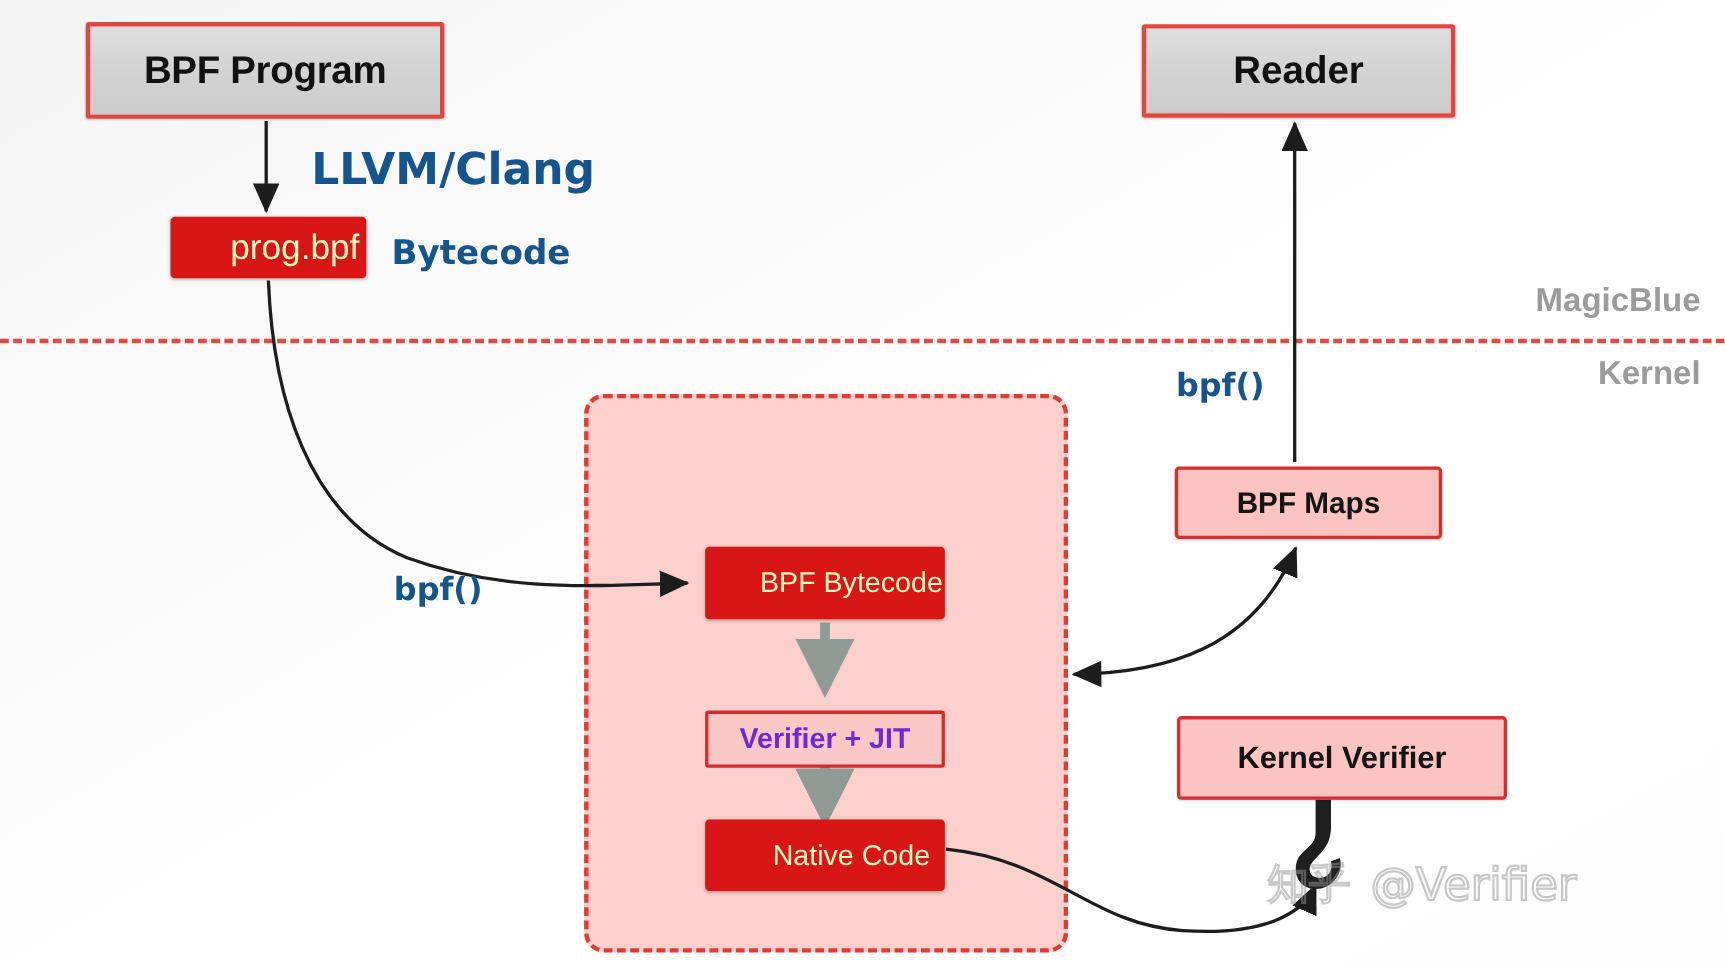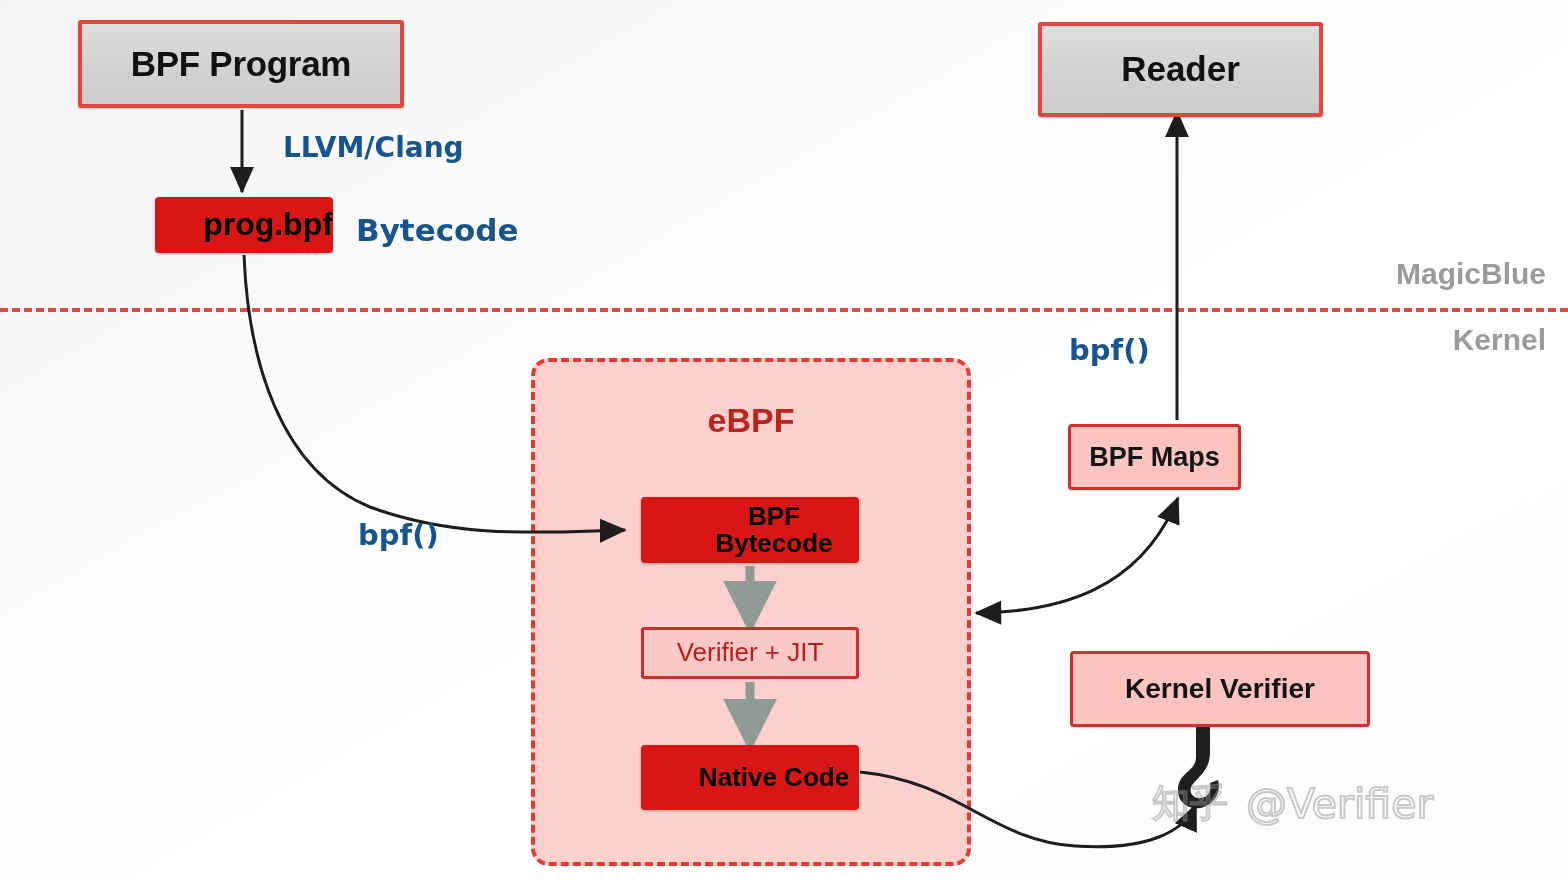--- a/index.html
+++ b/index.html
@@ -41,59 +41,60 @@
     border: 4px solid #e2473f;
     border-radius: 3px;
     color: #111111;
     font-weight: bold;
     box-shadow: 0 1px 2px rgba(0,0,0,0.18);
   }
 
   .node-solidred {
     background: #d81616;
     border-radius: 4px;
-    color: #000000;
-    font-weight: bold;
+    color: #fef9c3;
+    font-weight: normal;
     box-shadow: 0 1px 3px rgba(0,0,0,0.25);
     padding-left: 48px;
   }
 
   .node-pink {
     background: #fbc4c0;
     border: 3px solid #d32f2f;
     border-radius: 4px;
     color: #141414;
     font-weight: bold;
     box-shadow: 0 1px 2px rgba(0,0,0,0.14);
   }
 
   .node-pink-thin {
     background: #fbc9c5;
     border: 3px solid #d42b2b;
     border-radius: 3px;
-    color: #b91c1c;
-    font-weight: normal;
+    color: #6d28d9;
+    font-weight: bold;
+    margin-top: 19px;
   }
 
   
   #bpf-program {
     left: 78px; top: 20px; width: 326px; height: 88px;
     font-size: 35px;
     letter-spacing: -0.3px;
   }
   #prog-bpf {
     left: 155px; top: 197px; width: 178px; height: 56px;
     font-size: 32px;
   }
   #reader {
-    left: 1038px; top: 22px; width: 285px; height: 95px;
+    left: 1038px; top: 22px; width: 285px; height: 85px;
     font-size: 35px;
   }
   #bpf-maps {
-    left: 1068px; top: 424px; width: 173px; height: 66px;
+    left: 1068px; top: 424px; width: 243px; height: 66px;
     font-size: 27px;
   }
   #kernel-functions {
     left: 1070px; top: 651px; width: 300px; height: 76px;
     font-size: 28px;
   }
 
   
   #ebpf-container {
     position: absolute;
@@ -130,21 +131,21 @@
 
   
   .annot {
     position: absolute;
     color: #15548c;
     font-family: "DejaVu Sans", sans-serif;
     font-weight: bold;
     z-index: 5;
     white-space: nowrap;
   }
-  #annot-llvm { left: 283px; top: 131px; font-size: 28px; }
+  #annot-llvm { left: 283px; top: 131px; font-size: 40px; }
   #annot-bytecode { left: 356px; top: 212px; font-size: 31px; }
   #annot-bpf-left { left: 358px; top: 518px; font-size: 29px; }
   #annot-bpf-right { left: 1069px; top: 333px; font-size: 29px; }
 
   .layer-label {
     position: absolute;
     color: #9b9b9b;
     font-size: 30px;
     font-weight: bold;
     z-index: 5;
@@ -183,21 +184,20 @@
 </head>
 <body>
 
 <div id="canvas">
 
   <div id="divider"></div>
   <div class="layer-label" id="label-userspace">MagicBlue</div>
   <div class="layer-label" id="label-kernel">Kernel</div>
 
   <div id="ebpf-container"></div>
-  <div id="ebpf-title">eBPF</div>
 
   <svg id="edges" viewBox="0 0 1568 880">
     <defs>
       <marker id="ah-black" markerWidth="11" markerHeight="11" refX="8.4" refY="4" orient="auto">
         <path d="M0,0 L9,4 L0,8 z" fill="#1d1d1d"></path>
       </marker>
       <marker id="ah-black-start" markerWidth="11" markerHeight="11" refX="0.6" refY="4" orient="auto">
         <path d="M9,0 L0,4 L9,8 z" fill="#1d1d1d"></path>
       </marker>
       <marker id="ah-gray" markerWidth="7" markerHeight="7" refX="4.6" refY="3" orient="auto">

